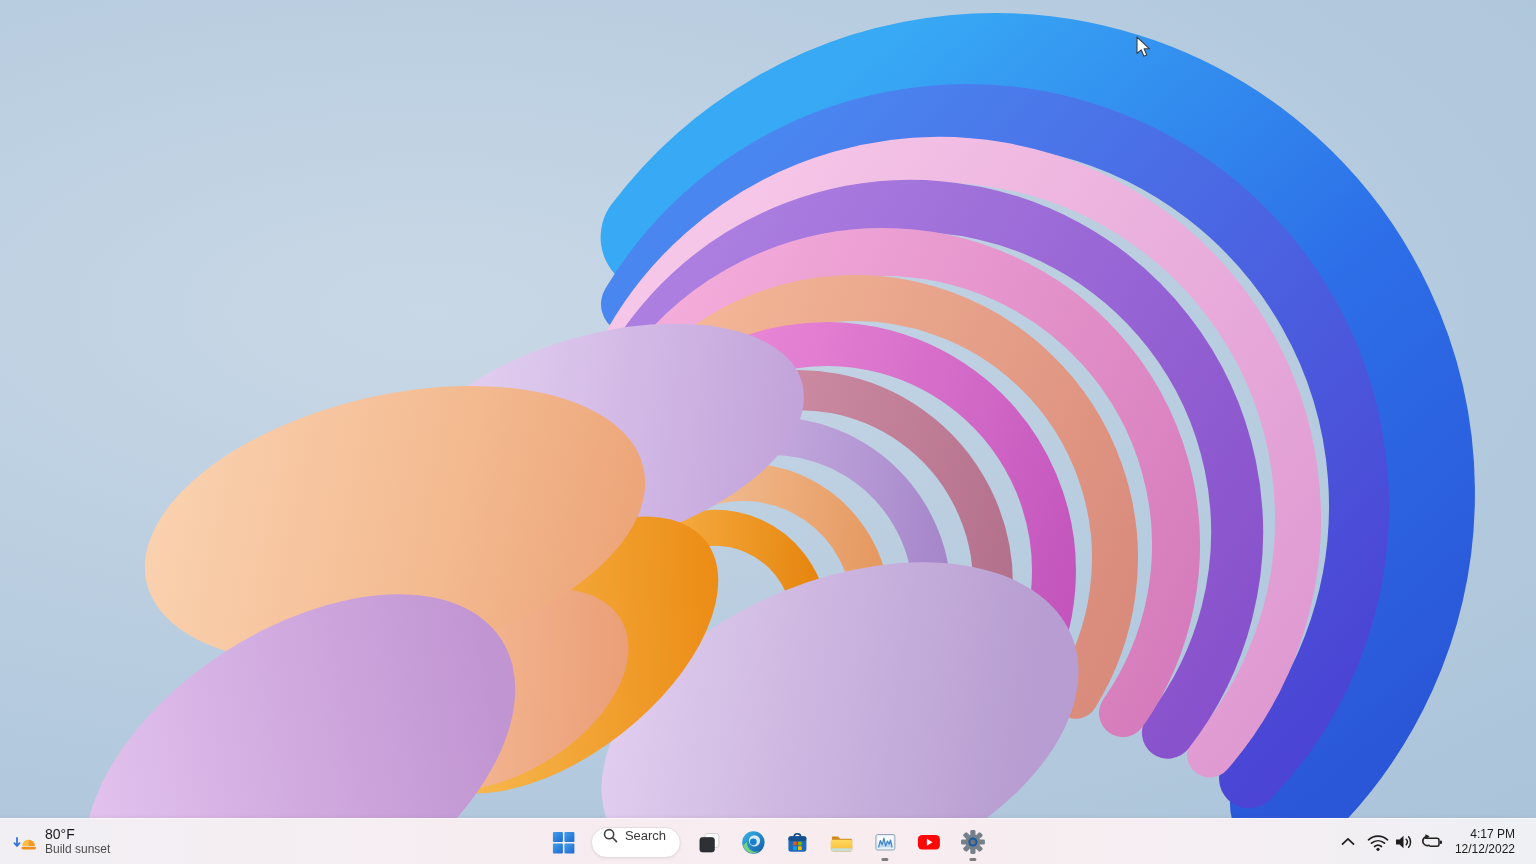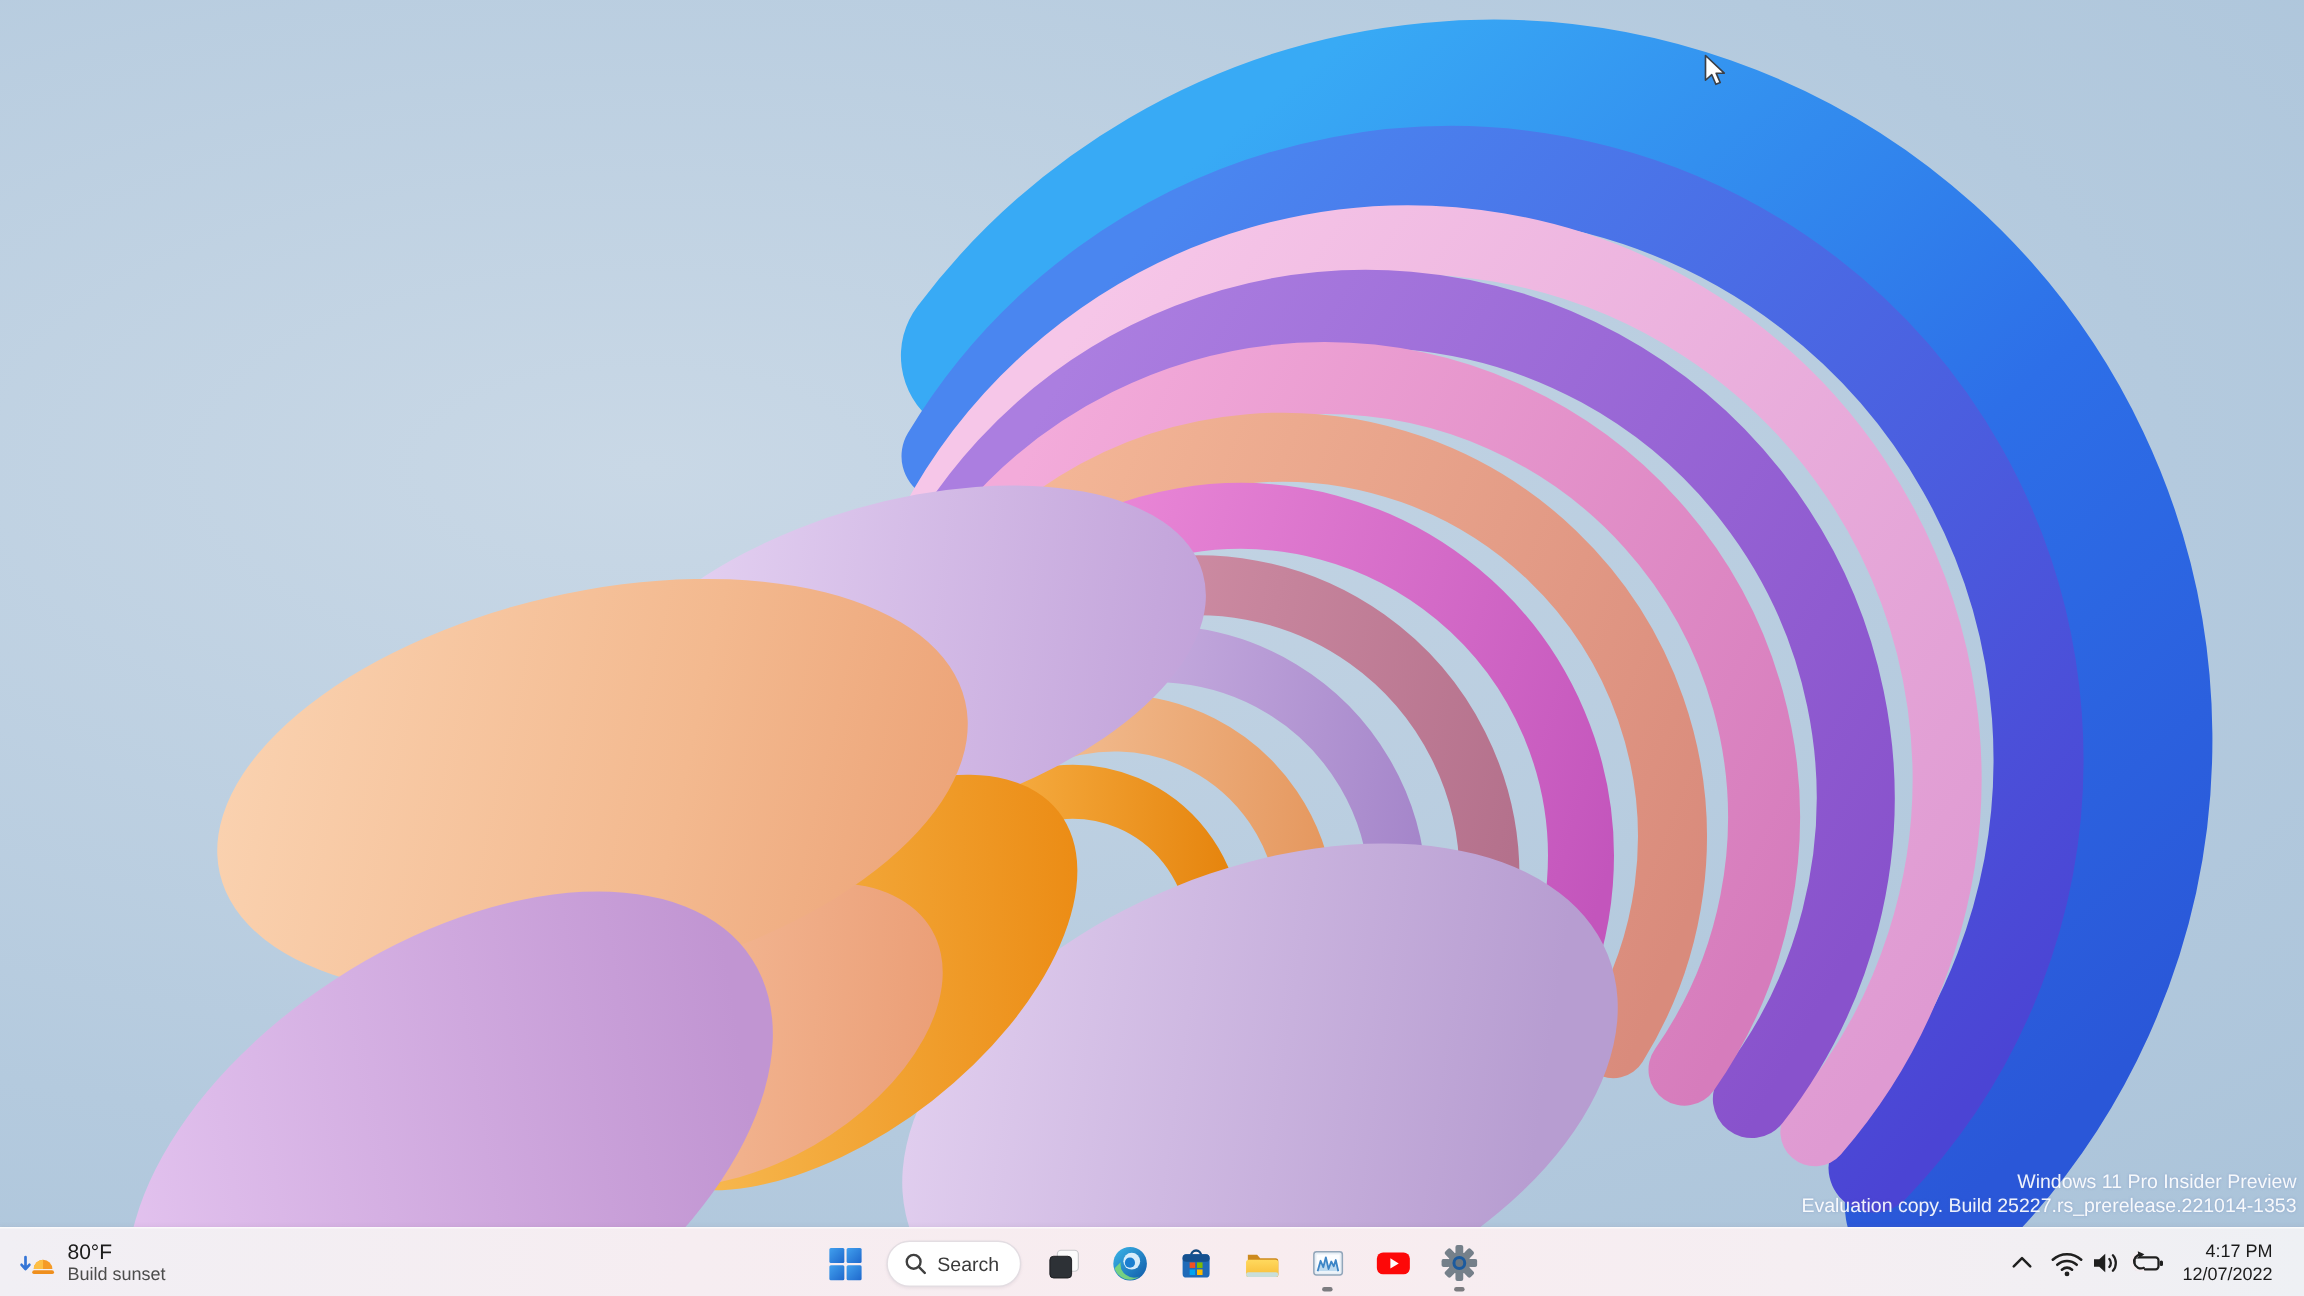--- a/index.html
+++ b/index.html
@@ -61,21 +61,21 @@
   }
   .run-dot {
     position: absolute; bottom: 1px; left: 50%; transform: translateX(-50%);
     width: 7px; height: 3px; border-radius: 2px; background: #7c7c80;
   }
   .search-pill {
     height: 31px; min-width: 89px;
     background: #ffffff;
     border: 1px solid #e3dde2;
     border-radius: 16px;
-    display: flex; align-items: center; gap: 7px;
+    display: flex; align-items: flex-start; gap: 7px;
     padding: 0 14px 0 11px; margin: 0 4px;
     box-shadow: 0 1px 2px rgba(140,120,140,0.12);
   }
   .search-pill span { font-size: 13px; color: #3a3a3a; }
 
   
   .tray {
     position: absolute; right: 4px; top: 3px; height: 40px;
     display: flex; align-items: center;
   }
@@ -186,24 +186,20 @@
       </g>
 
       <ellipse cx="840" cy="730" rx="250" ry="150" transform="rotate(-22 840 730)" fill="url(#gD)"></ellipse>
       <ellipse cx="600" cy="440" rx="210" ry="105" transform="rotate(-16 600 440)" fill="url(#gA)"></ellipse>
       <ellipse cx="560" cy="655" rx="185" ry="100" transform="rotate(-38 560 655)" fill="url(#gE)"></ellipse>
       <ellipse cx="500" cy="690" rx="140" ry="85" transform="rotate(-30 500 690)" fill="url(#gF)"></ellipse>
       <ellipse cx="395" cy="525" rx="255" ry="130" transform="rotate(-13 395 525)" fill="url(#gB)"></ellipse>
       <ellipse cx="300" cy="770" rx="240" ry="140" transform="rotate(-33 300 770)" fill="url(#gC)"></ellipse>
     </svg>
 
-    <div class="watermark">
-      <div>Windows 11 Pro Insider Preview</div>
-      <div>Evaluation copy. Build 25227.rs_prerelease.221014-1353</div>
-    </div>
   </div>
 
   <svg class="mouse-cursor" width="20" height="22" viewBox="0 0 20 22">
     <polygon points="1,1 1,17.5 5.2,13.8 7.9,20.2 10.8,19 8.1,12.8 13.5,12.8" fill="#ffffff" stroke="#3b3f46" stroke-width="1.1" stroke-linejoin="round"></polygon>
   </svg>
 
   <div id="taskbar">
 
     <div class="weather">
       <svg width="26" height="26" viewBox="0 0 26 26">
@@ -352,19 +348,19 @@
           <rect x="5" y="8.2" width="16" height="8" rx="2" fill="none" stroke="#1f1f1f" stroke-width="1.5"></rect>
           <rect x="21.8" y="10.4" width="2.2" height="3.6" rx="1" fill="#1f1f1f"></rect>
           <path d="M9.5,6.2 a5,5 0 1 0 1.4,9.4" fill="none" stroke="#f5edf1" stroke-width="3.4"></path>
           <path d="M9.2,6.4 a4.6,4.6 0 1 0 2,8.8" fill="none" stroke="#1f1f1f" stroke-width="1.5" stroke-linecap="round"></path>
           <polygon points="7.2,4.2 11.6,6.2 7.8,9.0" fill="#1f1f1f"></polygon>
         </svg>
       </div>
 
       <div class="clock">
         <div>4:17 PM</div>
-        <div>12/07/2022</div>
+        <div>12/12/2022</div>
       </div>
 
       <div class="show-desktop"></div>
     </div>
   </div>
 </div>
 
 </body></html>

